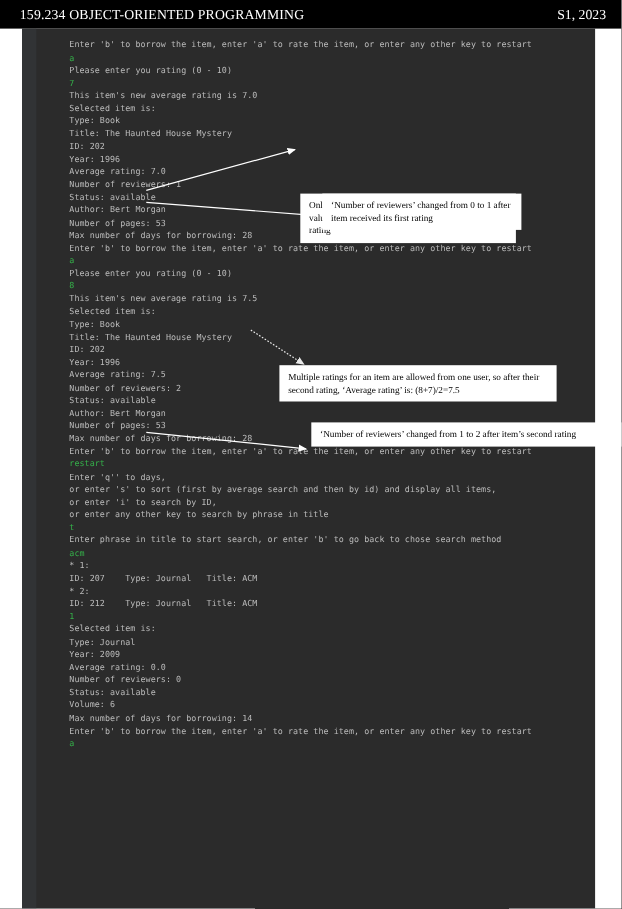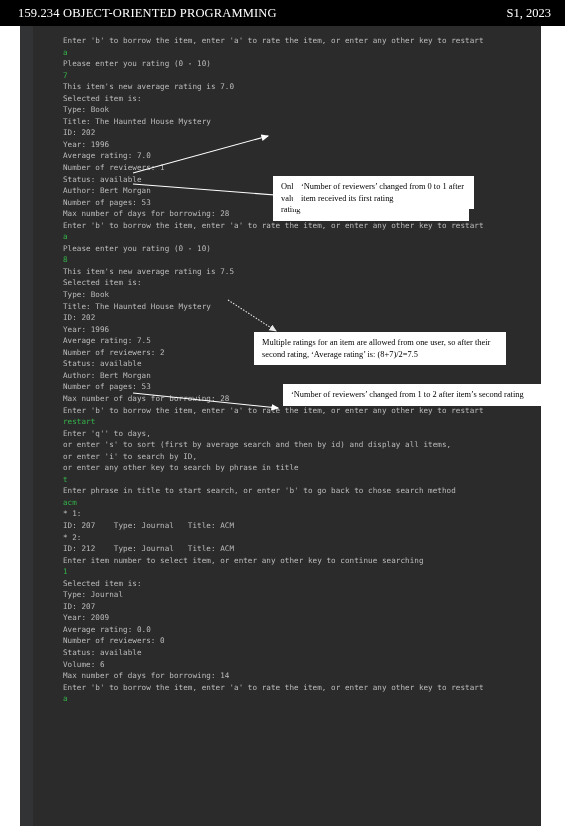--- a/index.html
+++ b/index.html
@@ -133,26 +133,24 @@
       <div class="line">or enter any other key to search by phrase in title</div>
       <div class="line inp">t</div>
       <div class="line">Enter phrase in title to start search, or enter 'b' to go back to chose search method</div>
       <div class="line inp">acm</div>
       <div class="line">* 1:</div>
       <div class="line">ID: 207    Type: Journal   Title: ACM</div>
       <div class="line blank"></div>
       <div class="line">* 2:</div>
       <div class="line">ID: 212    Type: Journal   Title: ACM</div>
       <div class="line blank"></div>
-      <div class="line">Enter item number to select item, or enter any other key to continue searching</div>
       <div class="line inp">1</div>
       <div class="line blank"></div>
       <div class="line">Selected item is:</div>
       <div class="line">Type: Journal</div>
-      <div class="line">ID: 207</div>
       <div class="line">Year: 2009</div>
       <div class="line">Average rating: 0.0</div>
       <div class="line">Number of reviewers: 0</div>
       <div class="line">Status: available</div>
       <div class="line">Volume: 6</div>
       <div class="line">Max number of days for borrowing: 14</div>
       <div class="line blank"></div>
       <div class="line">Enter 'b' to borrow the item, enter 'a' to rate the item, or enter any other key to restart</div>
       <div class="line inp">a</div>
     </div>

